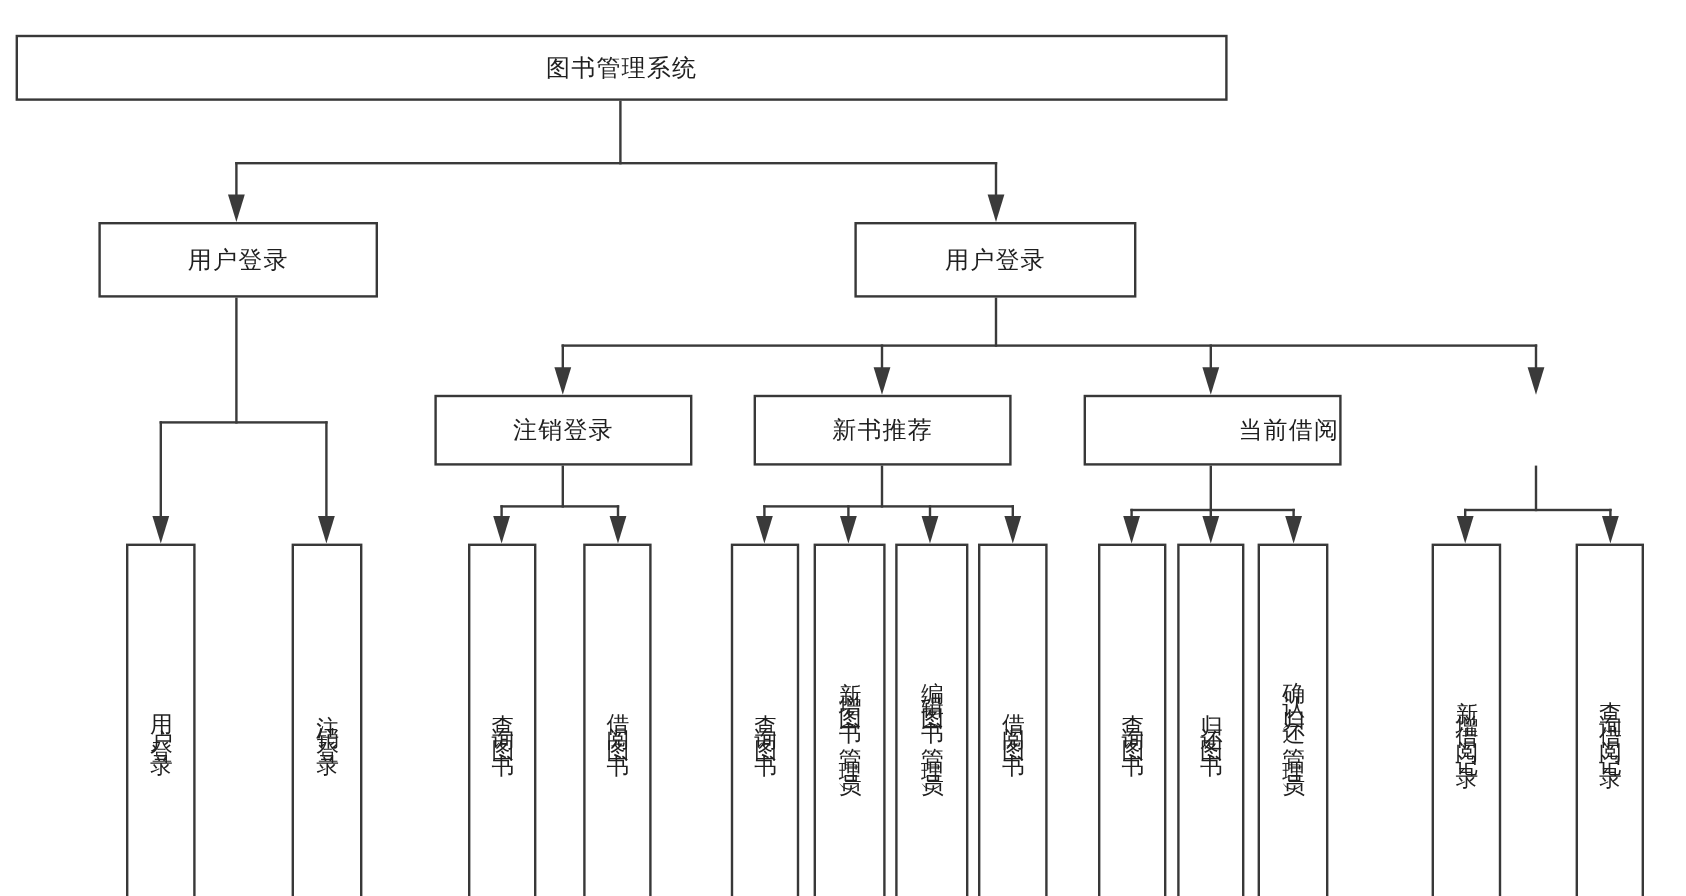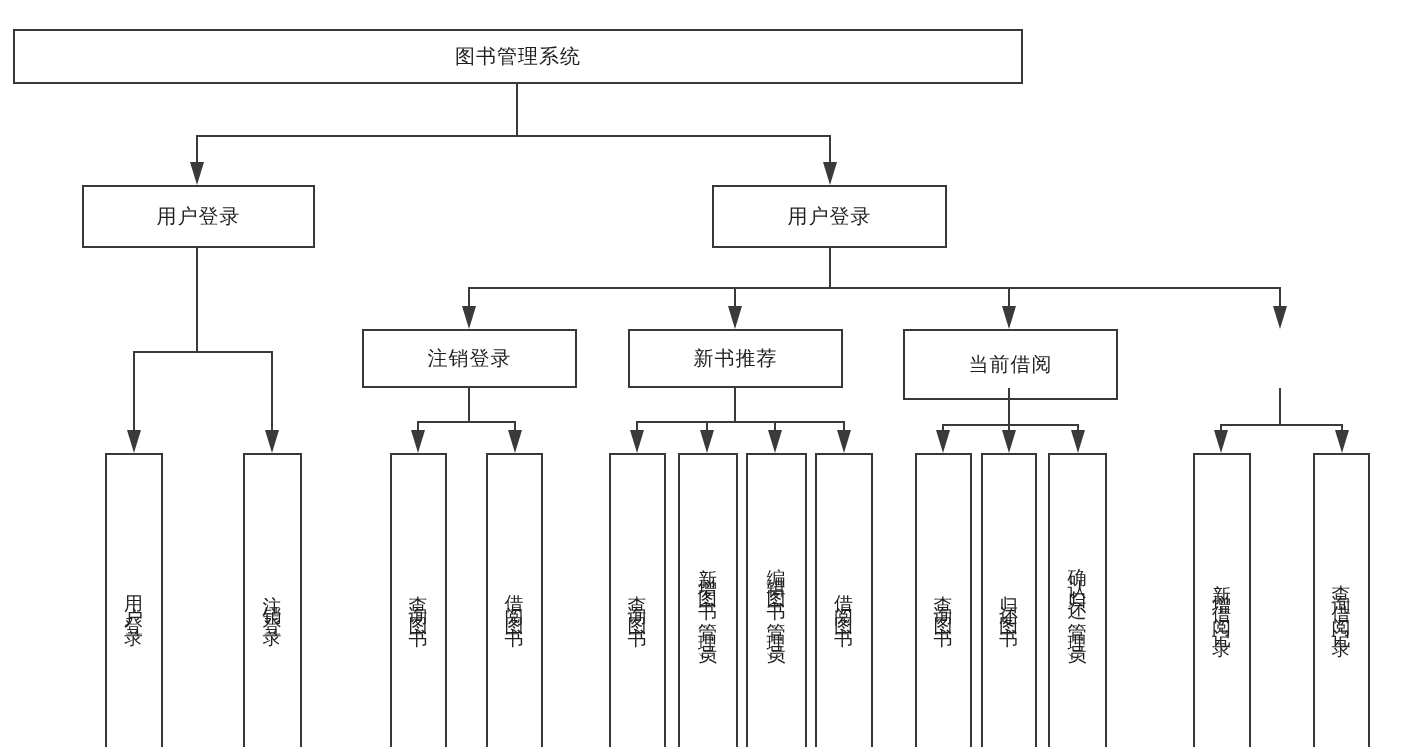--- a/index.html
+++ b/index.html
@@ -88,21 +88,21 @@
   <div class="arrow" style="left:1002px;top:290px;"></div>
   <div class="vl" style="left:1279px;top:271px;height:22px;"></div>
   <div class="arrow" style="left:1273px;top:290px;"></div>
 
   <div class="box" style="left:362px;top:313px;width:215px;height:59px;">
     <span class="hlabel">注销登录</span>
   </div>
   <div class="box" style="left:628px;top:313px;width:215px;height:59px;">
     <span class="hlabel">新书推荐</span>
   </div>
-  <div class="box" style="left:903px;top:313px;width:215px;height:71px;">
+  <div class="box" style="left:903px;top:313px;width:215px;height:59px;justify-content:flex-end;">
     <span class="hlabel">当前借阅</span>
   </div>
 
   <div class="vl" style="left:468px;top:372px;height:35px;"></div>
   <div class="hl" style="left:417px;top:405px;width:99px;"></div>
   <div class="vl" style="left:417px;top:405px;height:12px;"></div>
   <div class="arrow" style="left:411px;top:414px;"></div>
   <div class="vl" style="left:514px;top:405px;height:12px;"></div>
   <div class="arrow" style="left:508px;top:414px;"></div>
 

